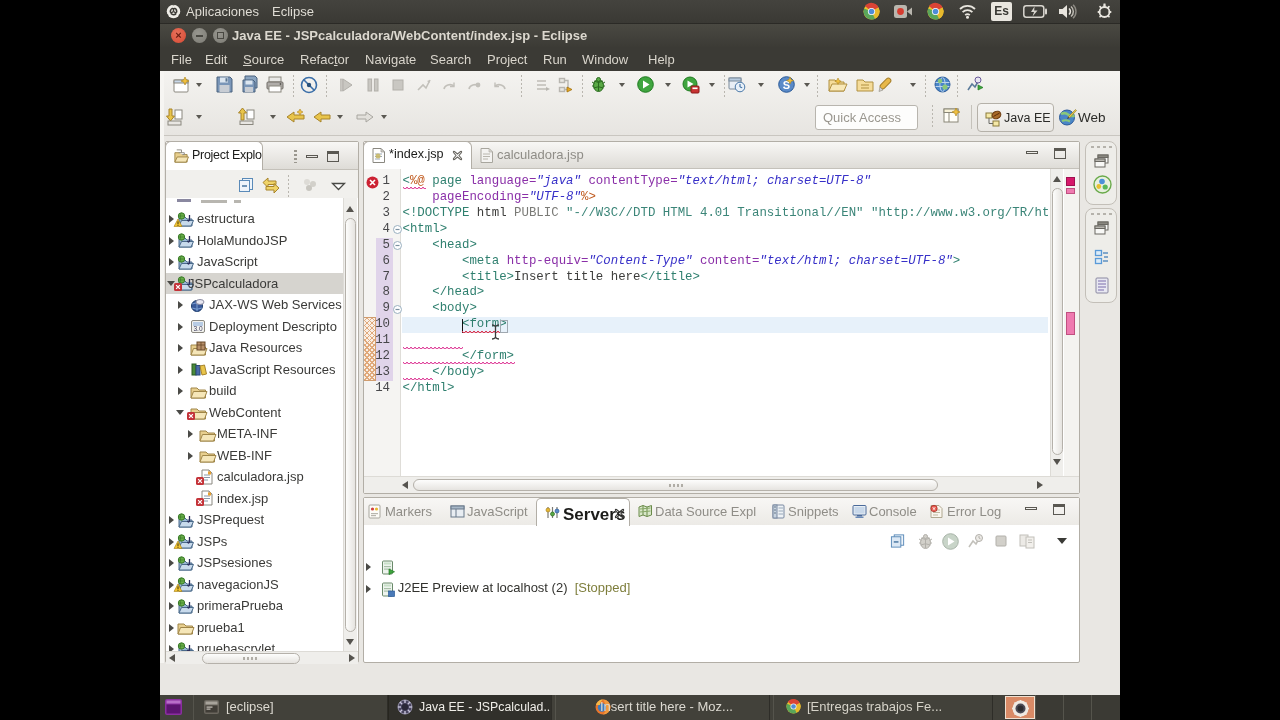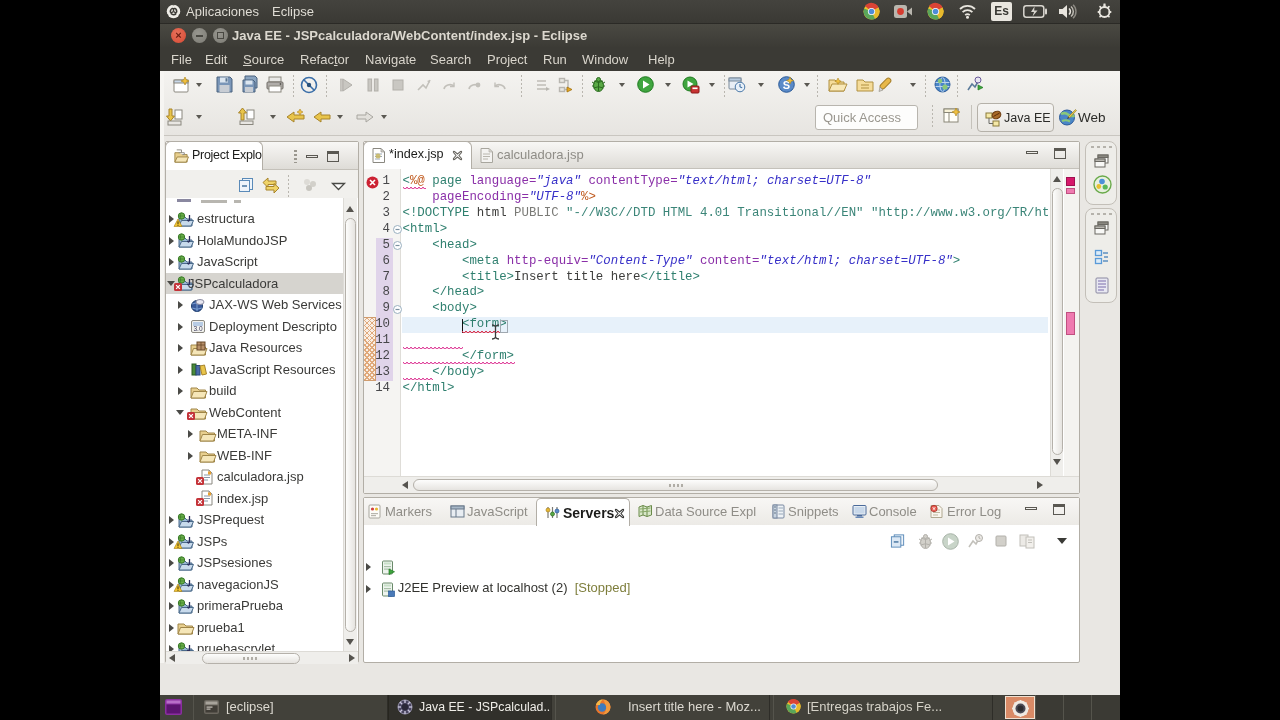--- a/index.html
+++ b/index.html
@@ -727,21 +727,21 @@
       <svg style="left:8px;top:6px" width="15" height="15" viewBox="0 0 15 15">
           <g stroke="#7a7a74" stroke-width="1.2">
             <line x1="3" y1="2" x2="3" y2="13"></line>
             <line x1="7.5" y1="2" x2="7.5" y2="13"></line>
             <line x1="12" y1="2" x2="12" y2="13"></line>
           </g>
           <circle cx="3" cy="5" r="2" fill="#e8b830" stroke="#a8842a" stroke-width="0.7"></circle>
           <circle cx="7.5" cy="9" r="2" fill="#5aaa46" stroke="#2a6a1e" stroke-width="0.7"></circle>
           <circle cx="12" cy="6" r="2" fill="#5a8ac8" stroke="#2a5a98" stroke-width="0.7"></circle>
         </svg>
-      <span style="position:absolute;left:26px;top:6px;font-weight:bold;font-size:14px">Servers</span>
+      <span style="position:absolute;left:26px;top:6px;font-weight:bold;font-size:17px">Servers</span>
       <svg style="left:77px;top:9px" width="11" height="11" viewBox="0 0 11 11">
           <path d="M1.5 2.5 Q1 1 2.5 1.5 L5.5 4 L8.5 1.5 Q10 1 9.5 2.5 L7 5.5 L9.5 8.5 Q10 10 8.5 9.5 L5.5 7 L2.5 9.5 Q1 10 1.5 8.5 L4 5.5 Z" fill="none" stroke="#3a3a38" stroke-width="1.1"></path>
         </svg>
     </div>
     <div class="itab" style="left:274px;top:0px">
       <svg style="left:0px;top:6px" width="15" height="15" viewBox="0 0 15 15">
           <path d="M1 3 L5 1.5 L9 3 L13.5 1.5 V11 L9 12.5 L5 11 L1 12.5 Z" fill="#d8e8c8" stroke="#6a8a4a"></path>
           <path d="M5 1.5 V11 M9 3 V12.5" stroke="#6a8a4a"></path>
           <g stroke="#88a868" stroke-width="1">
             <line x1="2" y1="5" x2="12.5" y2="4"></line>
@@ -928,21 +928,21 @@
         </svg>
       <span style="position:absolute;left:30px;top:5px;color:#efede8;font-size:12.3px">Java EE - JSPcalculad...</span>
     </div>
     <div class="tkbtn" style="left:395px;width:215px">
       <svg style="left:39px;top:4px" width="16" height="16" viewBox="0 0 16 16">
           <circle cx="8" cy="8" r="7.5" fill="#e8762d"></circle>
           <circle cx="7" cy="8.5" r="4.2" fill="#3d7bbf"></circle>
           <path d="M8 0.5 A7.5 7.5 0 0 1 15.5 8 A7.5 7.5 0 0 1 8 15.5 C11 13 12 9 10.5 5.5 C9.8 3.6 9 1.8 8 0.5 Z" fill="#f09a3e"></path>
           <path d="M1 6 C2 2.5 5 0.5 8 0.5 C6 2 5 4 5 6 Z" fill="#f5b847"></path>
         </svg>
-      <span style="position:absolute;left:72px;top:4px">Insert title here - Moz...</span>
+      <span style="position:absolute;left:44px;top:4px">Insert title here - Moz...</span>
     </div>
     <div class="tkbtn" style="left:613px;width:220px">
       <svg style="left:12px;top:4px" width="15" height="15" viewBox="0 0 17 17">
           <circle cx="8.5" cy="8.5" r="8" fill="#edc32a"></circle>
           <path d="M8.5 8.5 L2 3 A8 8 0 0 1 15.6 4.5 Z" fill="#da4335"></path>
           <path d="M8.5 8.5 L15.6 4.5 A8 8 0 0 1 12 15.7 Z" fill="#e7b92c"></path>
           <path d="M8.5 8.5 L12 15.7 A8 8 0 0 1 1.2 5.5 Z" fill="#5aa65a"></path>
           <circle cx="8.5" cy="8.5" r="3.4" fill="#f2f2f2"></circle>
           <circle cx="8.5" cy="8.5" r="2.6" fill="#4e8cd8"></circle>
         </svg>

